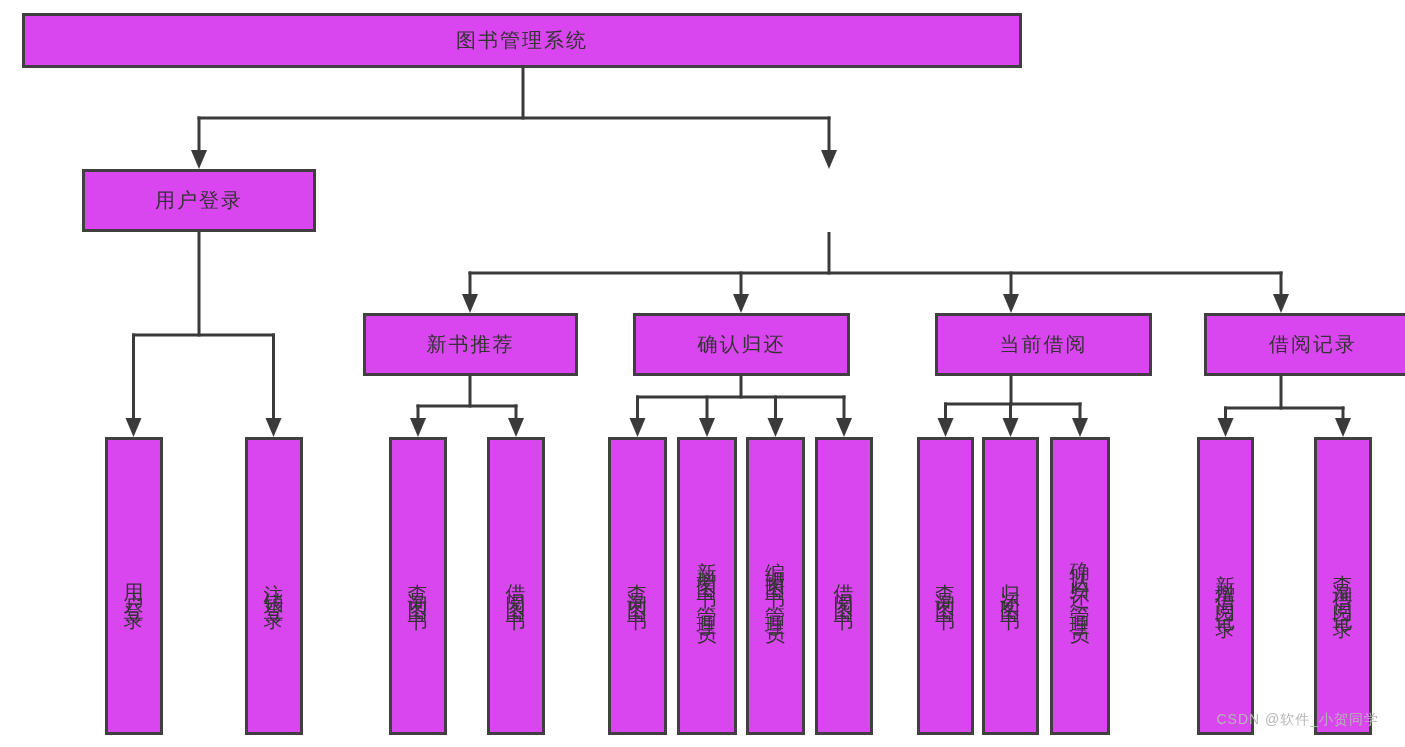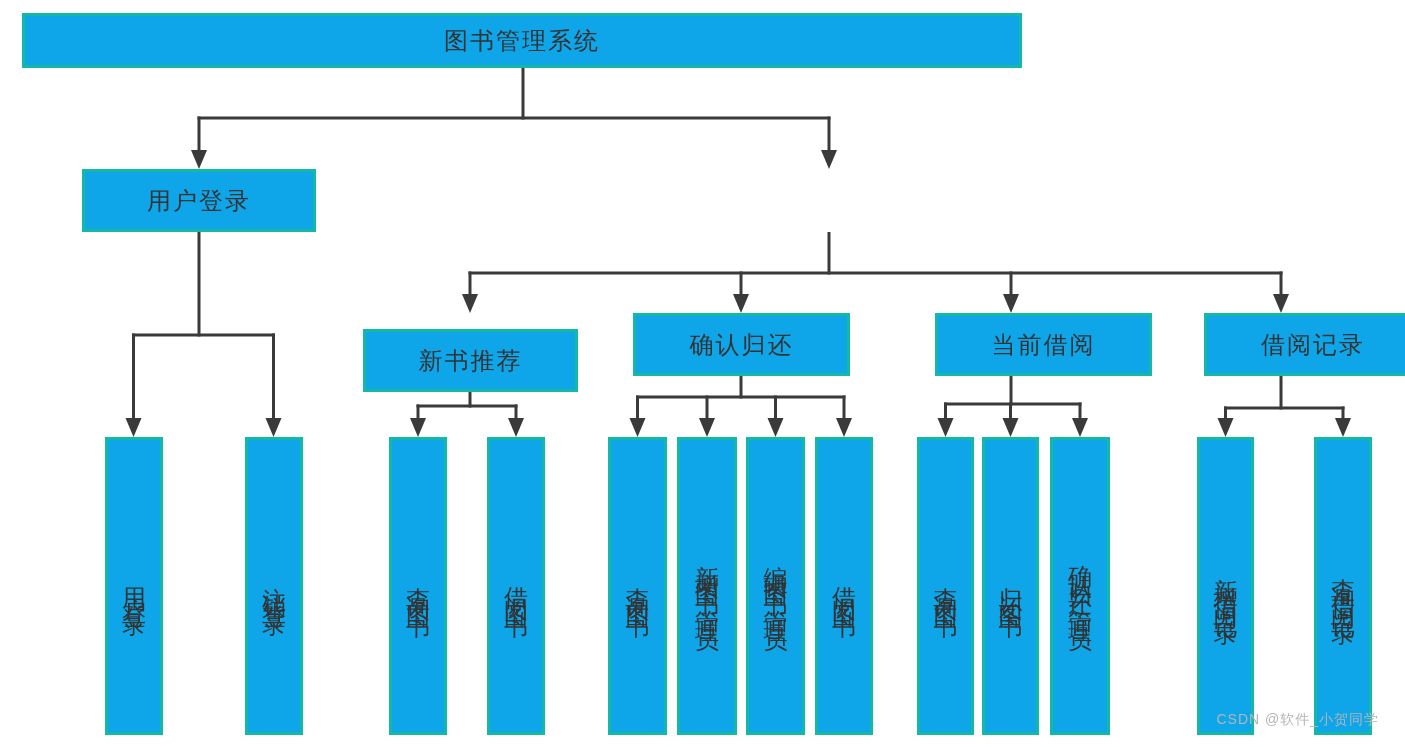--- a/index.html
+++ b/index.html
@@ -8,27 +8,27 @@
     position: relative;
     width: 1405px;
     height: 747px;
     background: #ffffff;
     overflow: hidden;
   }
   .edges { position: absolute; left: 0; top: 0; width: 1405px; height: 747px; }
   .box {
     position: absolute;
     box-sizing: border-box;
-    border: 3px solid #14b8a6;
-    background: #0ea5e9;
+    border: 3px solid #404040;
+    background: #d946ef;
     display: flex;
     align-items: center;
     justify-content: center;
     color: #333333;
-    font-size: 24px;
+    font-size: 20px;
     letter-spacing: 2px;
     z-index: 2;
   }
   .vtext {
     writing-mode: vertical-rl;
     letter-spacing: 9px;
     line-height: 1;
     white-space: nowrap;
   }
   .watermark {
@@ -106,21 +106,21 @@
     <path d="M1225.5 406.5 V420"></path>
     <path d="M1343 406.5 V420"></path>
     <polygon fill="#3a3a3a" stroke="none" points="1217.5,418 1233.5,418 1225.5,437"></polygon>
     <polygon fill="#3a3a3a" stroke="none" points="1335,418 1351,418 1343,437"></polygon>
   </svg>
 
   <div class="box" style="left:22px; top:13px; width:1000px; height:55px;">图书管理系统</div>
 
   <div class="box" style="left:82px; top:169px; width:234px; height:63px;">用户登录</div>
 
-  <div class="box" style="left:363px; top:329px; width:215px; height:63px;">新书推荐</div>
+  <div class="box" style="left:363px; top:313px; width:215px; height:63px;">新书推荐</div>
   <div class="box" style="left:633px; top:313px; width:217px; height:63px;">确认归还</div>
   <div class="box" style="left:903px; top:313px; width:217px; height:63px;margin-left:32px;">当前借阅</div>
   <div class="box" style="left:1172px; top:313px; width:218px; height:63px;margin-left:32px;">借阅记录</div>
 
   <div class="box" style="left:105px; top:437px; width:58px; height:298px;">
     <span class="vtext">用户登录</span>
   </div>
   <div class="box" style="left:245px; top:437px; width:58px; height:298px;">
     <span class="vtext">注销登录</span>
   </div>

